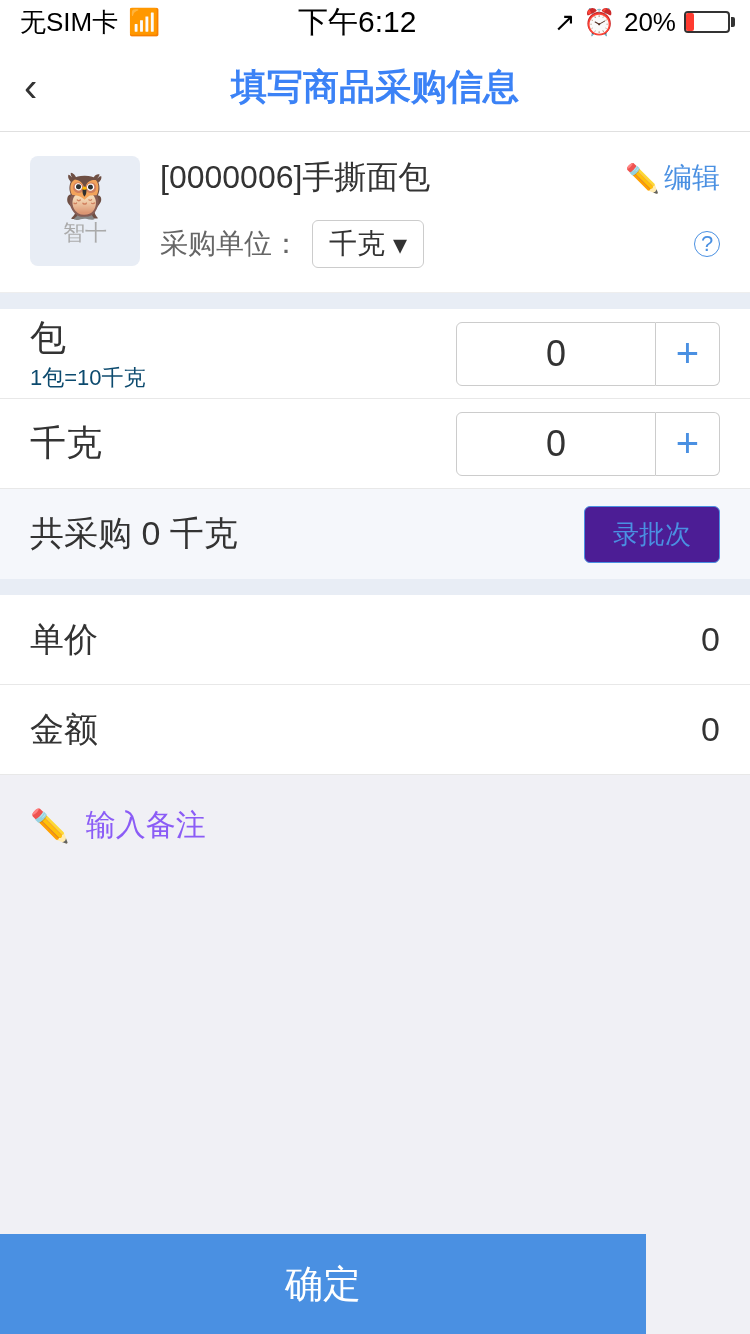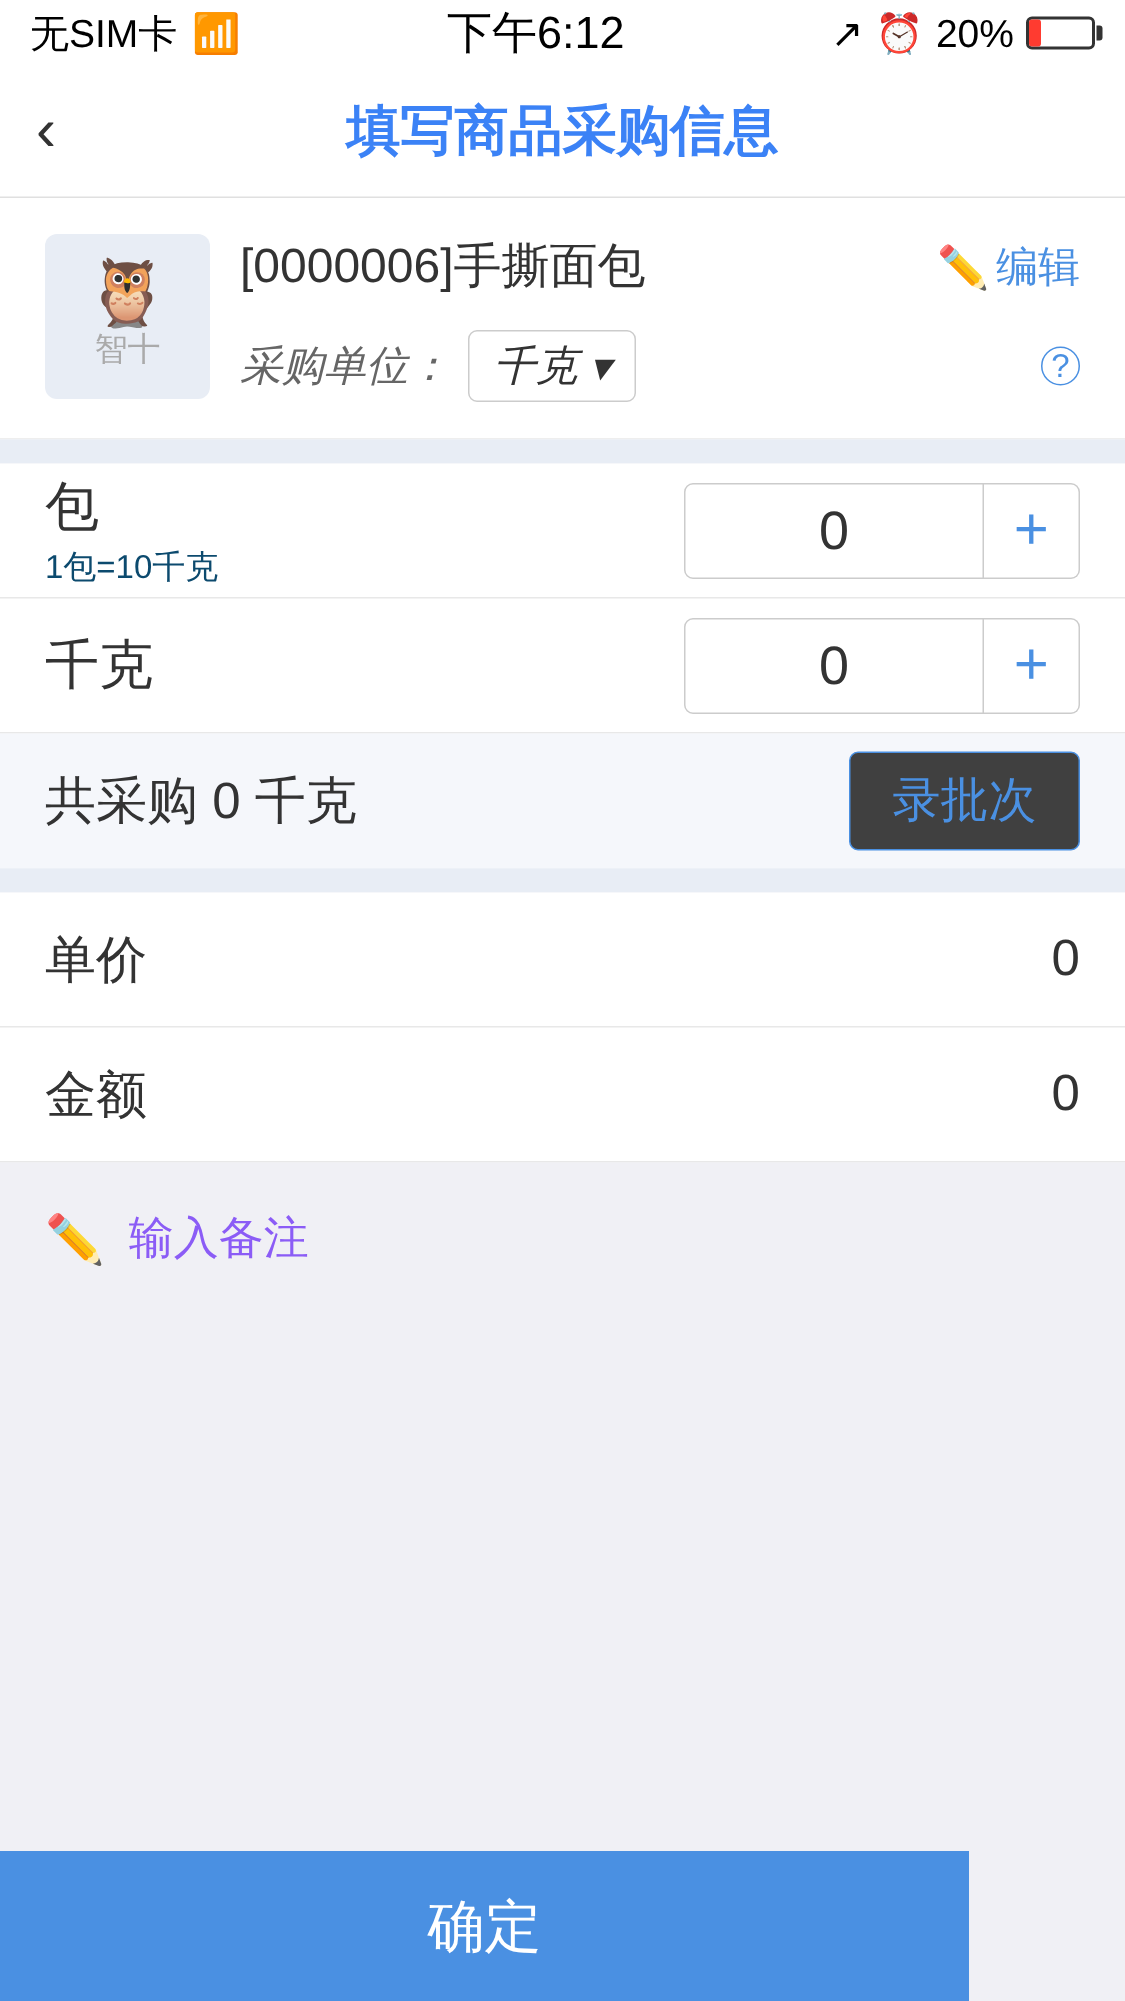--- a/index.html
+++ b/index.html
@@ -224,23 +224,23 @@
     }
     .total-text {
       font-size: 34px;
       color: #333;
     }
     .batch-btn {
       border: 1px solid #4a90e2;
       border-radius: 6px;
       padding: 10px 28px;
       color: #4a90e2;
-      font-size: 32px;
-      cursor: pointer;
-      background: #404040;
+      font-size: 26px;
+      cursor: pointer;
+      background: #4c1d95;
     }
 
     
     .price-section {
       background: #fff;
       margin-top: 0;
     }
     .price-row {
       display: flex;
       align-items: center;
@@ -337,21 +337,21 @@
     </div>
     <div class="product-info">
       <div class="product-name-row">
         <span class="product-name">[0000006]手撕面包</span>
         <span class="edit-btn">
           <span>✏️</span>
           <span>编辑</span>
         </span>
       </div>
       <div class="product-unit-row">
-        <div style="display:flex;align-items:center;font-style:italic;">
+        <div style="display:flex;align-items:center;">
           <span class="unit-label">采购单位：</span>
           <div class="unit-select">
             <span>千克</span>
             <span>▾</span>
           </div>
         </div>
         <span class="price-ref">
           <span style="border:1px solid #4a90e2;border-radius:50%;width:26px;height:26px;display:inline-flex;align-items:center;justify-content:center;font-size:22px;">?</span>
         </span>
       </div>

